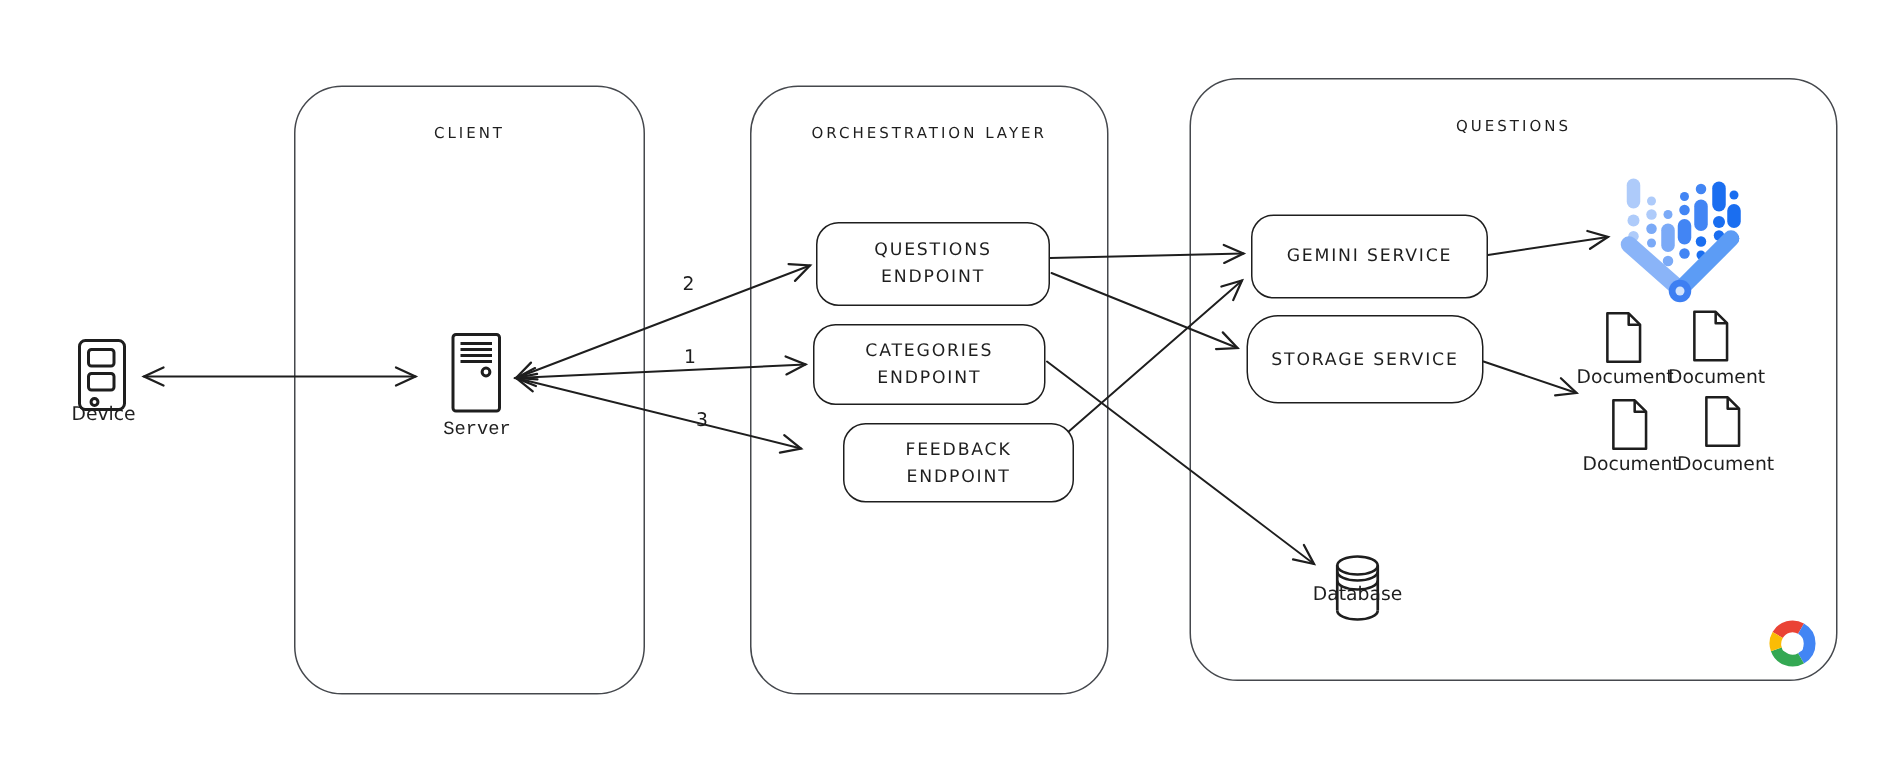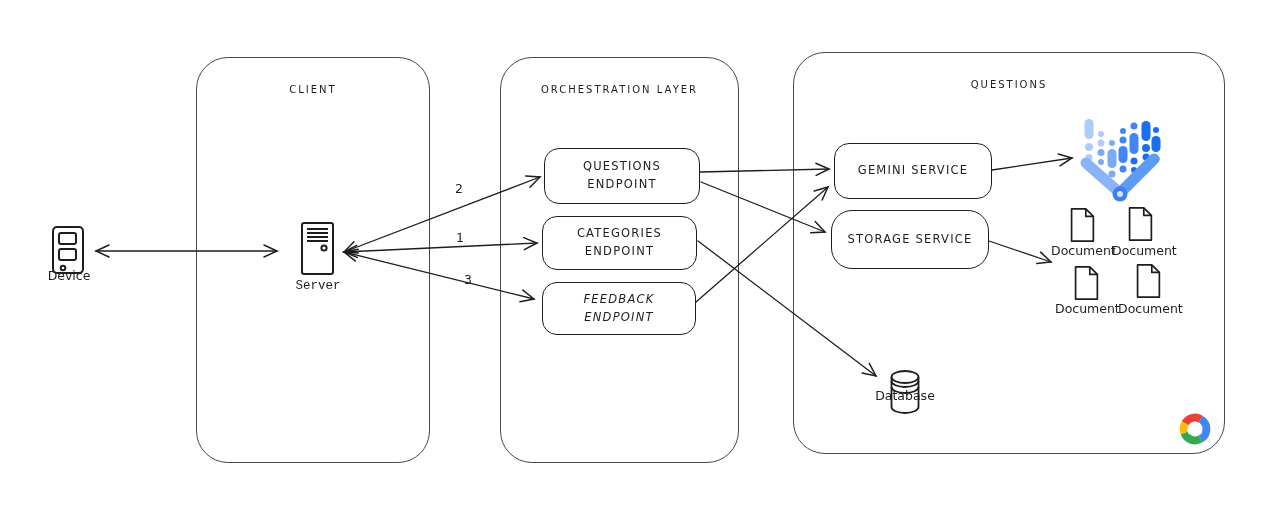--- a/index.html
+++ b/index.html
@@ -60,21 +60,21 @@
   <div class="num-label" style="left:464px;top:272px;">3</div>
 
   <div class="ebox" style="left:544px;top:148px;width:154px;height:54px;">
     <div>QUESTIONS</div>
     <div>ENDPOINT</div>
   </div>
   <div class="ebox" style="left:542px;top:216px;width:153px;height:52px;text-align:right;">
     <div>CATEGORIES</div>
     <div>ENDPOINT</div>
   </div>
-  <div class="ebox" style="left:542px;top:282px;width:152px;height:51px;font-style:italic;">
+  <div class="ebox" style="left:562px;top:282px;width:152px;height:51px;">
     <div>FEEDBACK</div>
     <div>ENDPOINT</div>
   </div>
   <div class="ebox" style="left:834px;top:143px;width:156px;height:54px;">
     <div>GEMINI SERVICE</div>
   </div>
   <div class="ebox" style="left:831px;top:210px;width:156px;height:57px;border-radius:21px;">
     <div>STORAGE SERVICE</div>
   </div>
 

